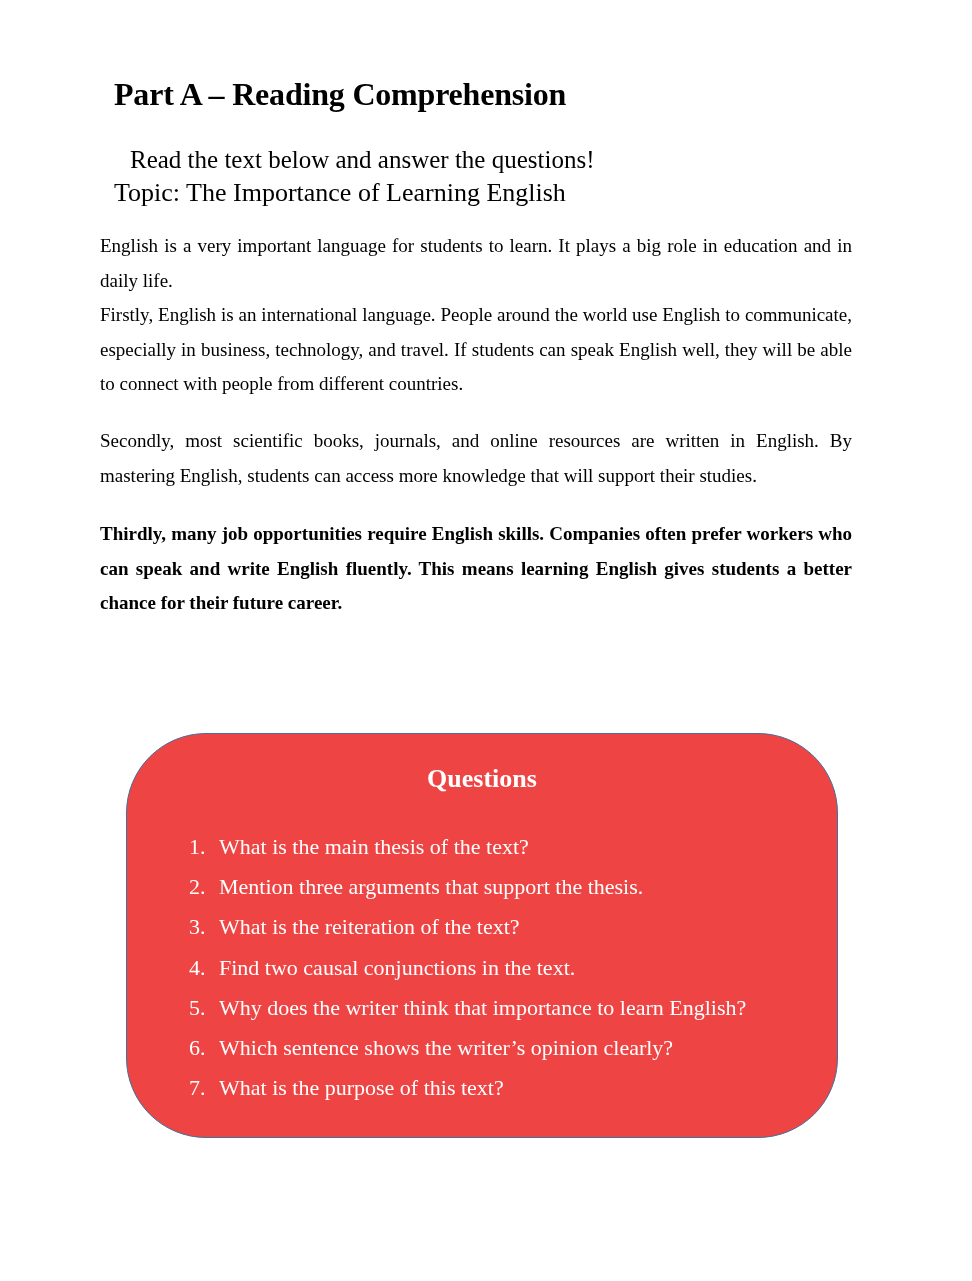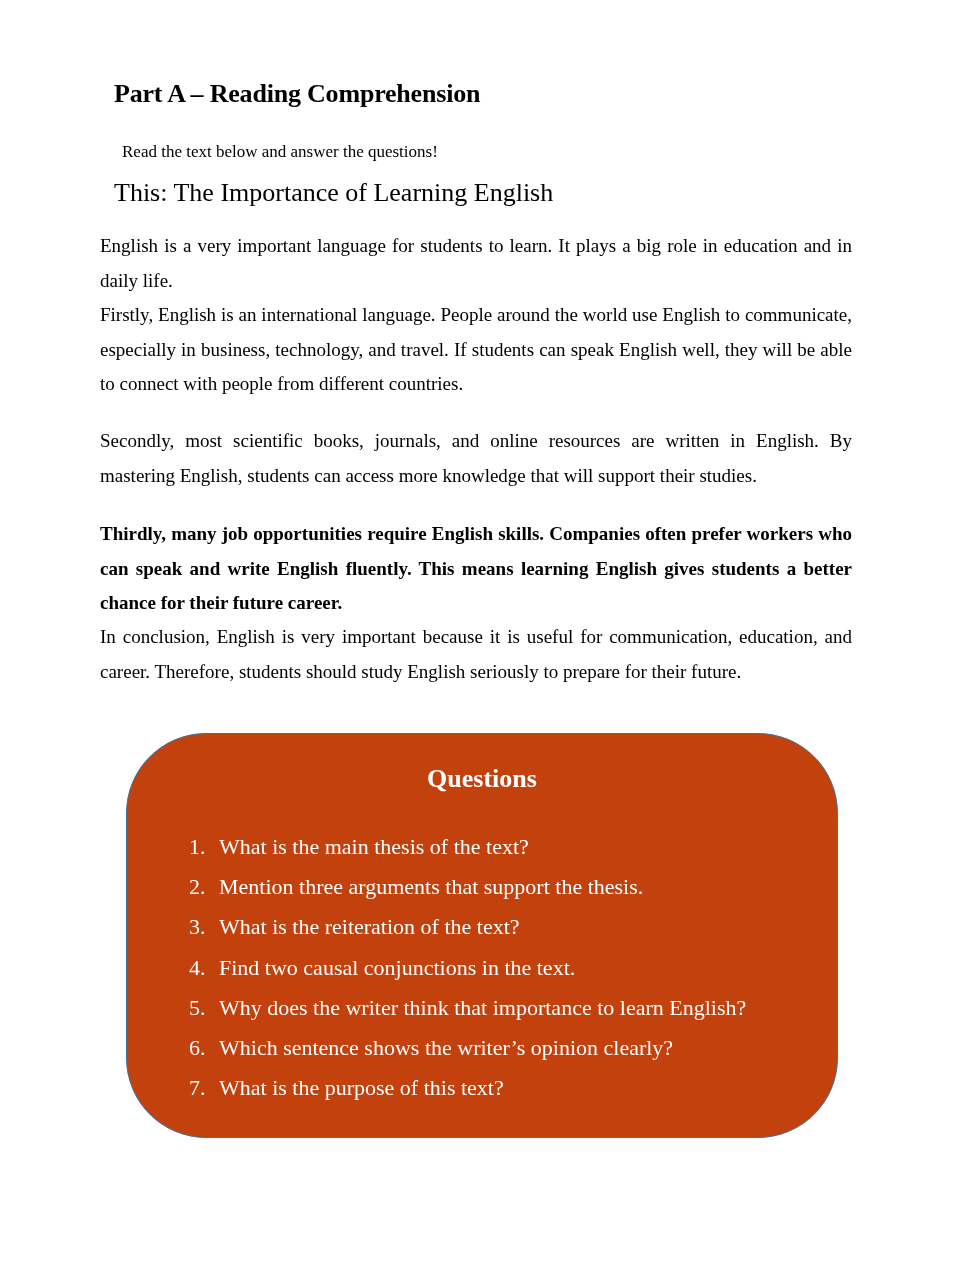--- a/index.html
+++ b/index.html
@@ -18,32 +18,32 @@
     .page {
       position: absolute;
       left: 0; top: 0;
       width: 972px;
       height: 1281px;
     }
     .part-title {
       position: absolute;
       left: 114px;
       top: 77px;
-      font-size: 26px;
+      font-size: 32px;
       font-weight: bold;
       margin: 0;
       line-height: 34px;
       letter-spacing: -0.2px;
     }
     .instruction {
       position: absolute;
       left: 114px;
       top: 131px;
-      font-size: 17px;
-      margin: 8px;
+      font-size: 25px;
+      margin: 16px;
       line-height: 26px;
     }
     .topic {
       position: absolute;
       left: 114px;
       top: 176px;
       font-size: 26px;
       margin: 0;
       line-height: 34px;
       font-weight: normal;
@@ -63,21 +63,21 @@
     .p3 { top: 424px; }
     .p4 { top: 517px; font-weight: bold; }
     .p5 { top: 620px; }
 
     .questions-box {
       position: absolute;
       left: 126px;
       top: 733px;
       width: 712px;
       height: 405px;
-      background: #c2410c;
+      background: #ef4444;
       border: 1.5px solid #41719C;
       border-radius: 80px;
       box-sizing: border-box;
     }
     .questions-title {
       position: absolute;
       left: 0;
       right: 0;
       top: 28px;
       text-align: center;
@@ -111,27 +111,26 @@
   </style>
 </head>
 <body>
 
 <div class="page">
 
   <h1 class="part-title">Part A – Reading Comprehension</h1>
 
   <p class="instruction">Read the text below and answer the questions!</p>
 
-  <h2 class="topic">This: The Importance of Learning English</h2>
+  <h2 class="topic">Topic: The Importance of Learning English</h2>
 
   <p class="para p1">English is a very important language for students to learn. It plays a big role in education and in daily life.</p>
   <p class="para p2">Firstly, English is an international language. People around the world use English to communicate, especially in business, technology, and travel. If students can speak English well, they will be able to connect with people from different countries.</p>
   <p class="para p3">Secondly, most scientific books, journals, and online resources are written in English. By mastering English, students can access more knowledge that will support their studies.</p>
   <p class="para p4">Thirdly, many job opportunities require English skills. Companies often prefer workers who can speak and write English fluently. This means learning English gives students a better chance for their future career.</p>
-  <p class="para p5">In conclusion, English is very important because it is useful for communication, education, and career. Therefore, students should study English seriously to prepare for their future.</p>
 
   <div class="questions-box">
     <h3 class="questions-title">Questions</h3>
     <ol class="questions-list">
       <li class="q-item">
         <span class="q-num">1.</span><span>What is the </span><span class="q-bold">main thesis</span><span> of the text?</span>
       </li>
       <li class="q-item">
         <span class="q-num">2.</span><span>Mention </span><span class="q-bold">three arguments</span><span> that support the thesis.</span>
       </li>

